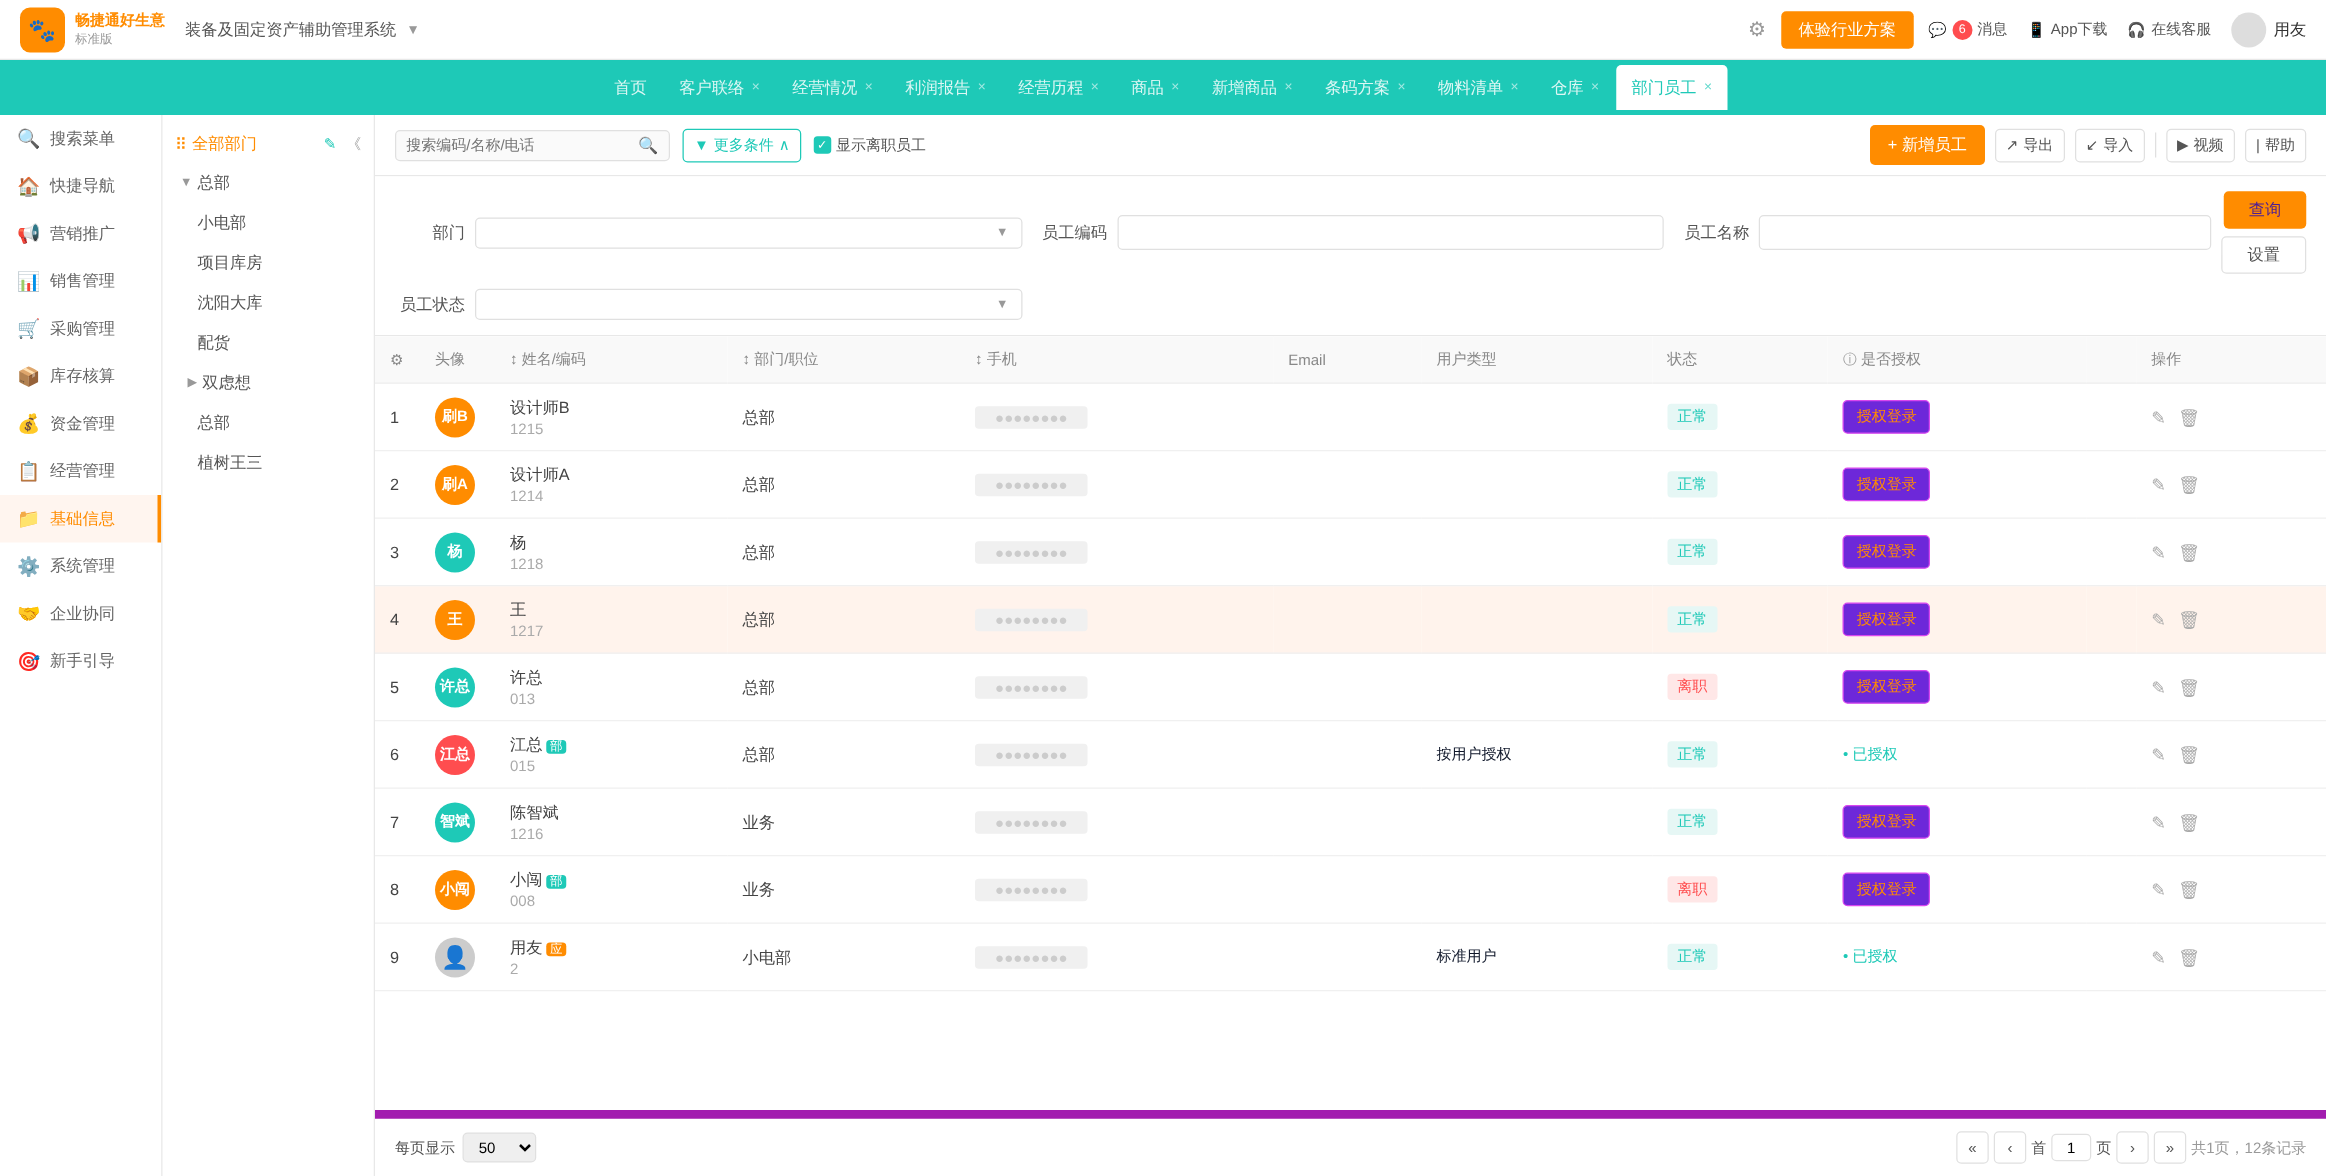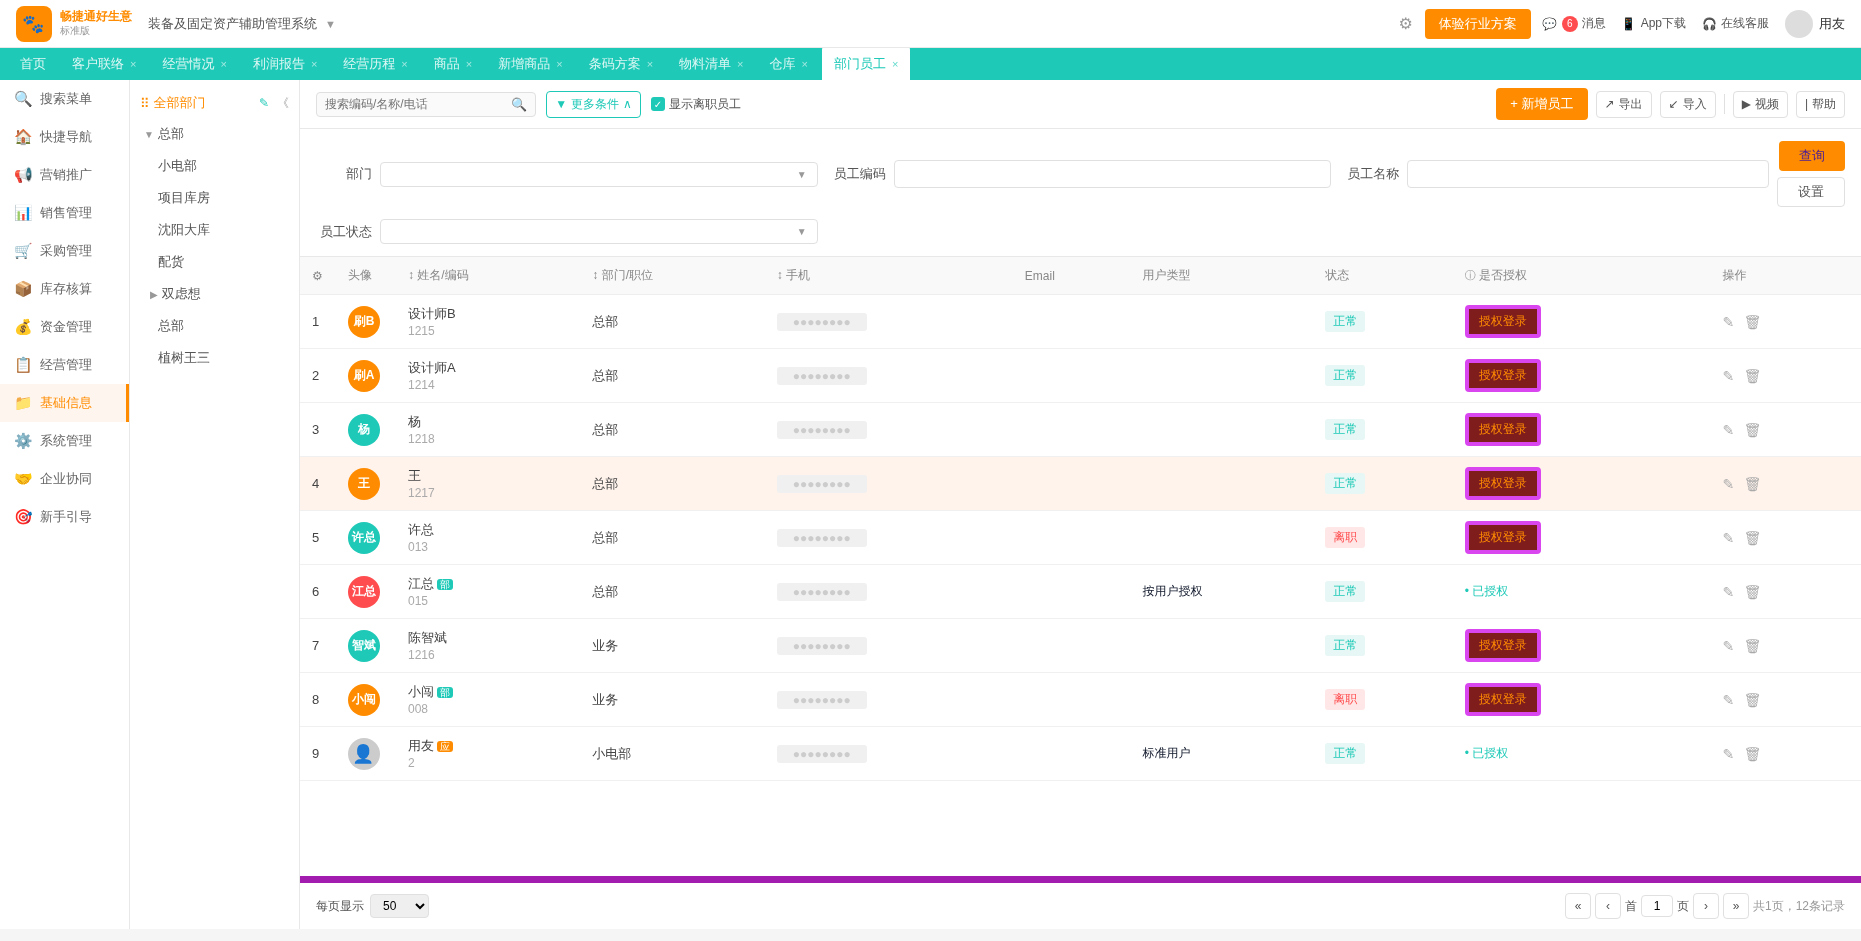--- a/index.html
+++ b/index.html
@@ -22,21 +22,21 @@
     .top-btn { display: flex; align-items: center; gap: 4px; font-size: 12px; color: #555; cursor: pointer; }
     .top-btn .badge { background: #ff4d4f; color: #fff; border-radius: 50%; width: 16px; height: 16px; font-size: 10px; display: flex; align-items: center; justify-content: center; }
     .experience-btn { background: #ff8c00; color: #fff; border: none; border-radius: 4px; padding: 6px 14px; font-size: 13px; cursor: pointer; }
     .gear-icon { color: #999; font-size: 16px; cursor: pointer; }
     .user-area { display: flex; align-items: center; gap: 6px; cursor: pointer; }
     .user-avatar { width: 28px; height: 28px; background: #ddd; border-radius: 50%; }
 
     
     .nav-tabs {
       background: #1ec9b7; display: flex; align-items: center;
-      height: 32px; padding: 0 8px; gap: 2px; overflow-x: auto;
+      height: 44px; padding: 0 8px; gap: 2px; overflow-x: auto; justify-content: center;
     }
     .nav-tab {
       display: flex; align-items: center; gap: 4px;
       padding: 6px 12px; border-radius: 4px 4px 0 0;
       color: rgba(255,255,255,0.85); font-size: 13px; cursor: pointer;
       white-space: nowrap; height: 36px;
     }
     .nav-tab.active { background: #fff; color: #1ec9b7; font-weight: 500; }
     .nav-tab .close { font-size: 11px; opacity: 0.7; margin-left: 2px; }
 
@@ -81,21 +81,21 @@
     .table-wrap { flex: 1; overflow-y: auto; background: #fff; }
     table { width: 100%; border-collapse: collapse; }
     thead tr { background: #f9f9f9; }
     th { padding: 10px 12px; text-align: left; font-size: 12px; color: #888; font-weight: normal; border-bottom: 1px solid #eee; white-space: nowrap; }
     td { padding: 10px 12px; font-size: 13px; color: #444; border-bottom: 1px solid #f0f0f0; vertical-align: middle; }
     tr.highlighted { background: #fff3ec; }
     .avatar-circle { width: 32px; height: 32px; border-radius: 50%; display: flex; align-items: center; justify-content: center; color: #fff; font-size: 12px; font-weight: bold; }
     .status-badge { display: inline-block; padding: 2px 8px; border-radius: 3px; font-size: 12px; }
     .status-normal { background: #e6f7f5; color: #1ec9b7; }
     .status-resigned { background: #ffe7e7; color: #ff4d4f; }
-    .auth-btn { border: 4px solid #d946ef; color: #ff8c00; background: #7f1d1d; border-radius: 4px; padding: 4px 10px; font-size: 12px; cursor: pointer; }
+    .auth-btn { border: 1px solid #d946ef; color: #ff8c00; background: #6d28d9; border-radius: 4px; padding: 4px 10px; font-size: 12px; cursor: pointer; }
     .authorized { color: #1ec9b7; font-size: 12px; display: flex; align-items: center; gap: 3px; }
     .op-btn { color: #aaa; cursor: pointer; font-size: 14px; margin-right: 6px; }
     .user-type-tag { font-size: 12px; color: #0f172a; }
     .phone-blur { color: #ccc; background: #f0f0f0; border-radius: 3px; padding: 2px 16px; font-size: 12px; display: inline-block; }
     .tag-dept { background: #1ec9b7; color: #fff; border-radius: 3px; font-size: 10px; padding: 0 3px; margin-left: 3px; vertical-align: middle; }
     .tag-resp { background: #ff8c00; color: #fff; border-radius: 3px; font-size: 10px; padding: 0 3px; margin-left: 3px; vertical-align: middle; }
 
     
     .pagination { display: flex; align-items: center; justify-content: space-between; padding: 10px 16px; background: #fff; border-top: 7px solid #a21caf; font-size: 12px; color: #555; }
     .page-size-area { display: flex; align-items: center; gap: 6px; }

